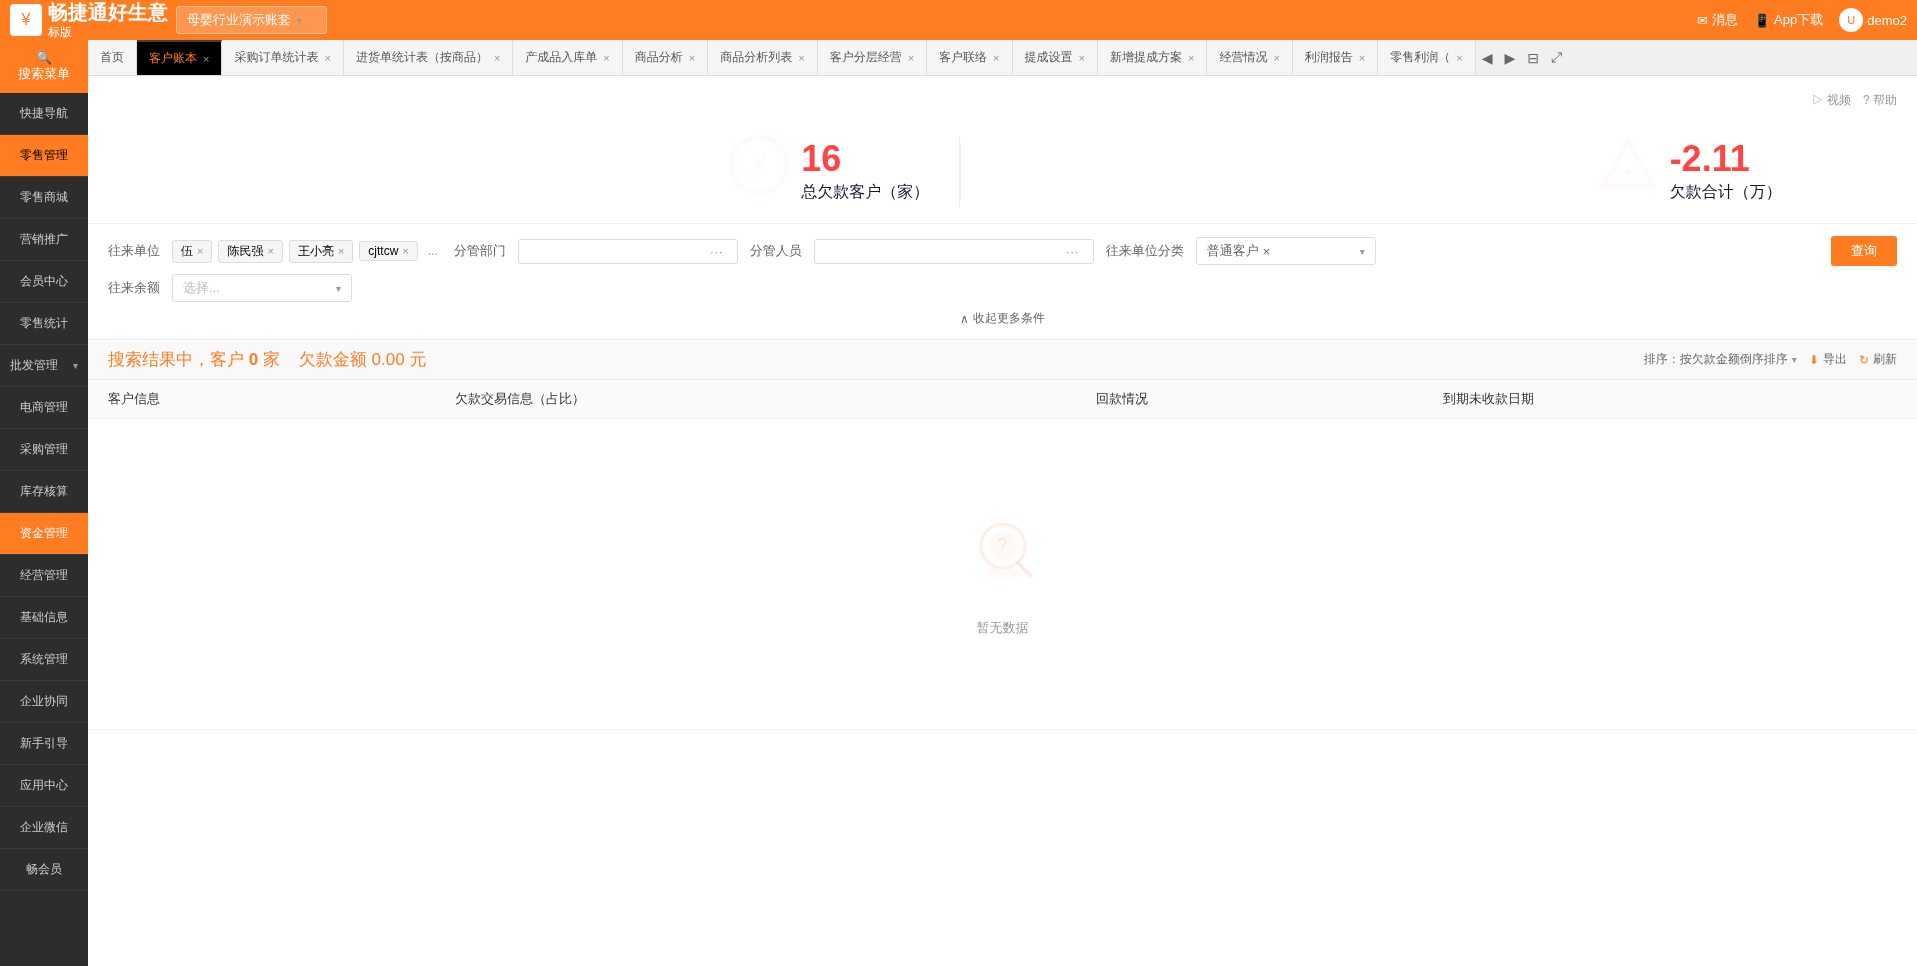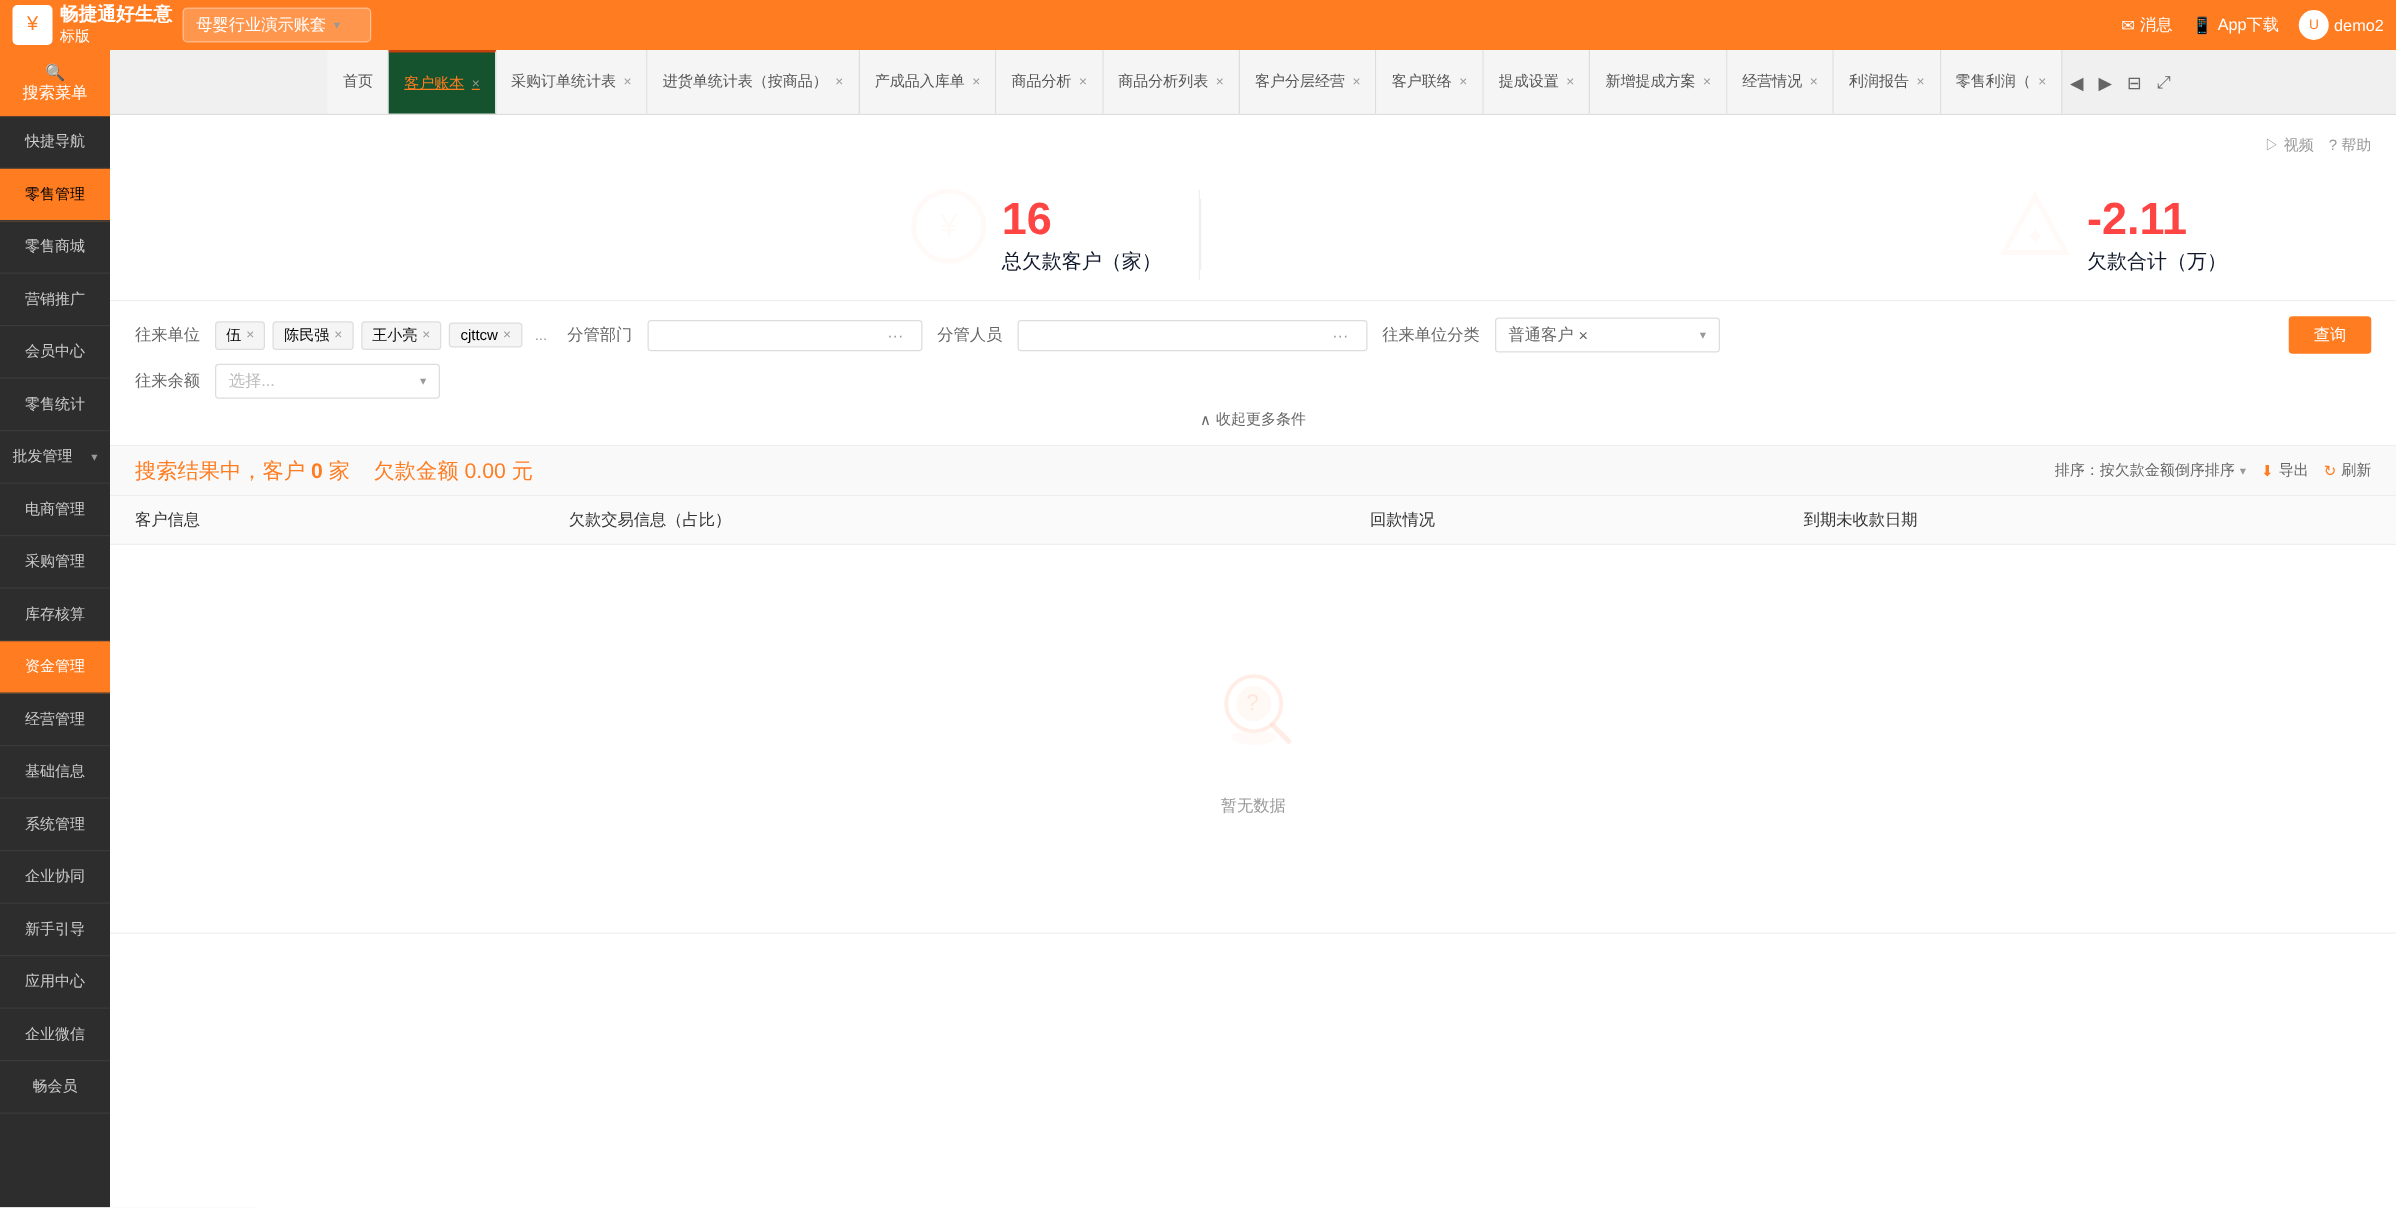--- a/index.html
+++ b/index.html
@@ -4,42 +4,42 @@
   <style>
     * { margin: 0; padding: 0; box-sizing: border-box; }
     body { font-family: 'Microsoft YaHei', Arial, sans-serif; font-size: 13px; background: #f5f5f5; overflow: hidden; }
 
     
     .app-container { display: flex; flex-direction: column; height: 966px; width: 1917px; }
     .top-bar { height: 40px; background: #ff7c21; display: flex; align-items: center; justify-content: space-between; padding: 0 10px; flex-shrink: 0; }
     .main-layout { display: flex; flex: 1; overflow: hidden; }
     .sidebar { width: 88px; background: #2d2d2d; display: flex; flex-direction: column; flex-shrink: 0; overflow-y: auto; }
     .content-area { flex: 1; display: flex; flex-direction: column; overflow: hidden; }
-    .tab-bar { height: 52px; background: #f0f0f0; display: flex; align-items: center; border-bottom: 1px solid #ddd; flex-shrink: 0; overflow: hidden; justify-content: center; }
+    .tab-bar { height: 36px; background: #f0f0f0; display: flex; align-items: center; border-bottom: 1px solid #ddd; flex-shrink: 0; overflow: hidden; }
     .main-content { flex: 1; background: #fff; overflow-y: auto; }
 
     
     .top-bar-left { display: flex; align-items: center; gap: 8px; }
     .logo-area { display: flex; align-items: center; gap: 6px; }
     .logo-icon { width: 32px; height: 32px; background: #fff; border-radius: 4px; display: flex; align-items: center; justify-content: center; font-size: 16px; color: #ff7c21; }
     .logo-text { color: #fff; font-size: 12px; line-height: 1.3; }
-    .logo-text div:first-child { font-size: 15px; font-weight: bold; }
+    .logo-text div:first-child { font-size: 20px; font-weight: bold; }
     .org-select { background: rgba(255,255,255,0.2); border: 1px solid rgba(255,255,255,0.4); color: #fff; padding: 4px 24px 4px 10px; border-radius: 4px; font-size: 13px; cursor: pointer; display: flex; align-items: center; gap: 6px; }
     .top-bar-right { display: flex; align-items: center; gap: 16px; color: #fff; font-size: 13px; }
     .top-right-item { display: flex; align-items: center; gap: 4px; cursor: pointer; }
 
     
     .sidebar-search { background: #ff7c21; padding: 10px 8px; color: #fff; font-size: 13px; text-align: center; cursor: pointer; }
     .sidebar-nav-item { padding: 12px 8px; color: #ccc; font-size: 12px; text-align: center; cursor: pointer; border-bottom: 1px solid #3a3a3a; font-family: Liberation Serif, serif; }
     .sidebar-nav-item.active { background: #ff7c21; color: #000000; }
     .sidebar-nav-item.has-sub { display: flex; align-items: center; justify-content: space-between; padding: 12px 10px; }
 
     
     .tab-item { display: flex; align-items: center; padding: 0 12px; height: 100%; font-size: 12px; border-right: 1px solid #ddd; cursor: pointer; white-space: nowrap; flex-shrink: 0; gap: 4px; }
-    .tab-item.active { background: #14532d; color: #ff7c21; border-top: 2px solid #c2410c; text-decoration: underline; }
+    .tab-item.active { background: #000000; color: #ff7c21; border-top: 2px solid #404040; }
     .tab-item:not(.active) { background: #f5f5f5; color: #555; }
     .tab-close { font-size: 11px; color: #999; margin-left: 2px; }
     .tab-nav-btn { padding: 0 6px; cursor: pointer; color: #666; font-size: 14px; flex-shrink: 0; }
 
     
     .stats-section { display: flex; background: #fff; border-bottom: 1px solid #eee; padding: 16px 20px; gap: 0; align-items: center; }
     .stat-block { flex: 1; display: flex; flex-direction: column; align-items: flex-end; padding: 0 30px; position: relative; margin-top: 43px; }
     .stat-block + .stat-block::before { content: ''; position: absolute; left: 0; top: 10%; height: 80%; border-left: 1px solid #eee; }
     .stat-num { font-size: 36px; font-weight: bold; color: #ff4444; line-height: 1.1; }
     .stat-num.black { color: #333; text-decoration: underline; }

